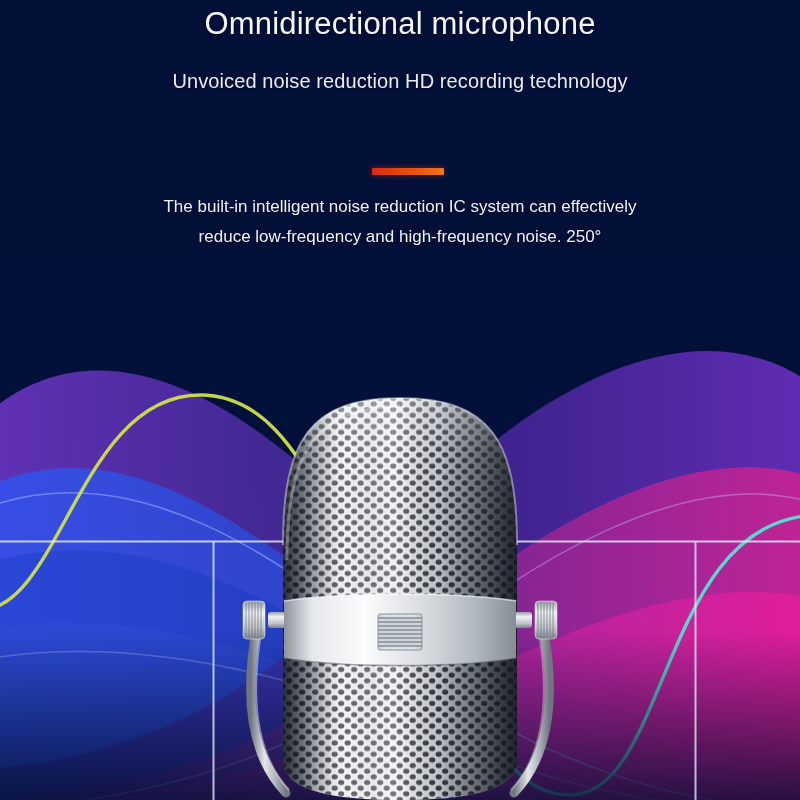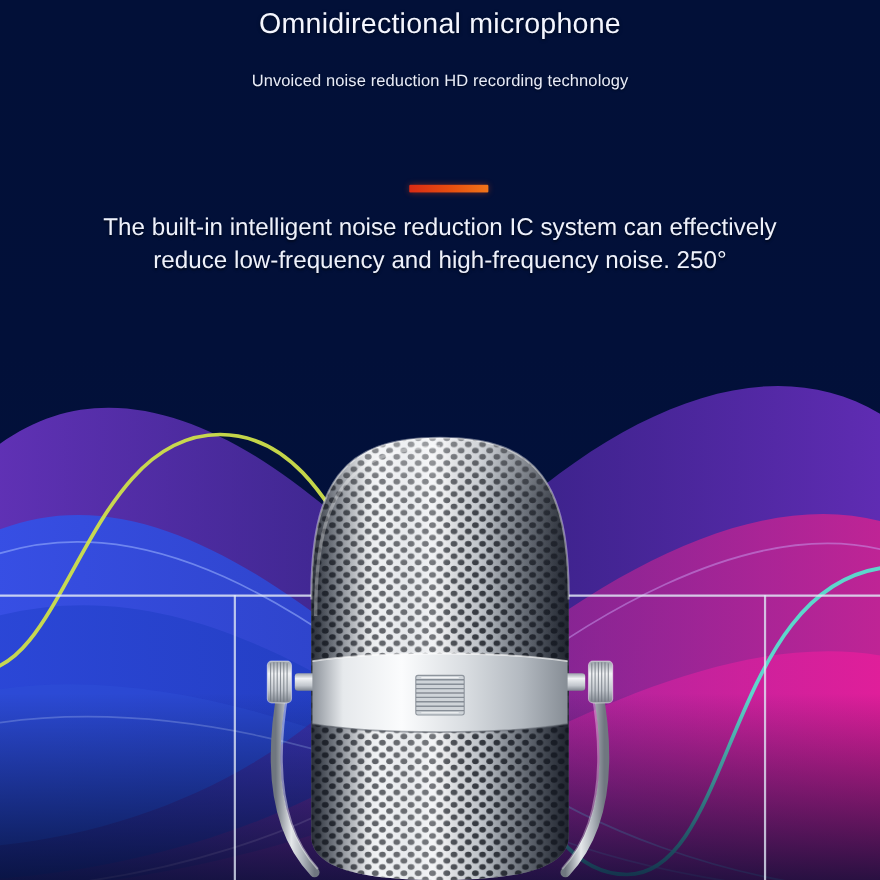--- a/index.html
+++ b/index.html
@@ -18,38 +18,38 @@
   }
 
   
   .waves{position:absolute;left:0;top:300px;width:800px;height:500px;}
   .guides{position:absolute;left:0;top:0;width:800px;height:800px;}
 
   
   .hdr{position:absolute;left:0;top:0;width:800px;text-align:center;z-index:6;}
   .title{
     margin:0;padding-top:6px;
-    font-size:26px;font-weight:400;letter-spacing:.2px;
+    font-size:31px;font-weight:400;letter-spacing:.2px;
     color:#f4f6ff;text-shadow:0 1px 3px rgba(0,0,0,.5);
   }
   .subtitle{
     margin:0;padding-top:28px;
-    font-size:15px;font-weight:400;color:#e8ecf8;
+    font-size:20px;font-weight:400;color:#e8ecf8;
     letter-spacing:.1px;text-shadow:0 1px 2px rgba(0,0,0,.45);
   }
   .divider{
     position:absolute;left:372px;top:168px;width:72px;height:7px;
     border-radius:1px;z-index:6;
     background:linear-gradient(90deg,#d92b14 0%,#e8500f 55%,#f1751a 100%);
     box-shadow:0 0 6px rgba(230,70,20,.45);
   }
   .body-copy{
     position:absolute;left:0;top:192px;width:800px;z-index:6;
     text-align:center;
-    font-size:22px;line-height:30px;color:#eef1fb;
+    font-size:17px;line-height:30px;color:#eef1fb;
     text-shadow:0 1px 2px rgba(0,0,0,.5);
   }
   .body-copy .ln{display:block;white-space:nowrap;}
 
   
   .mic{position:absolute;left:0;top:0;width:800px;height:800px;z-index:5;}
 </style>
 </head>
 <body>
 

